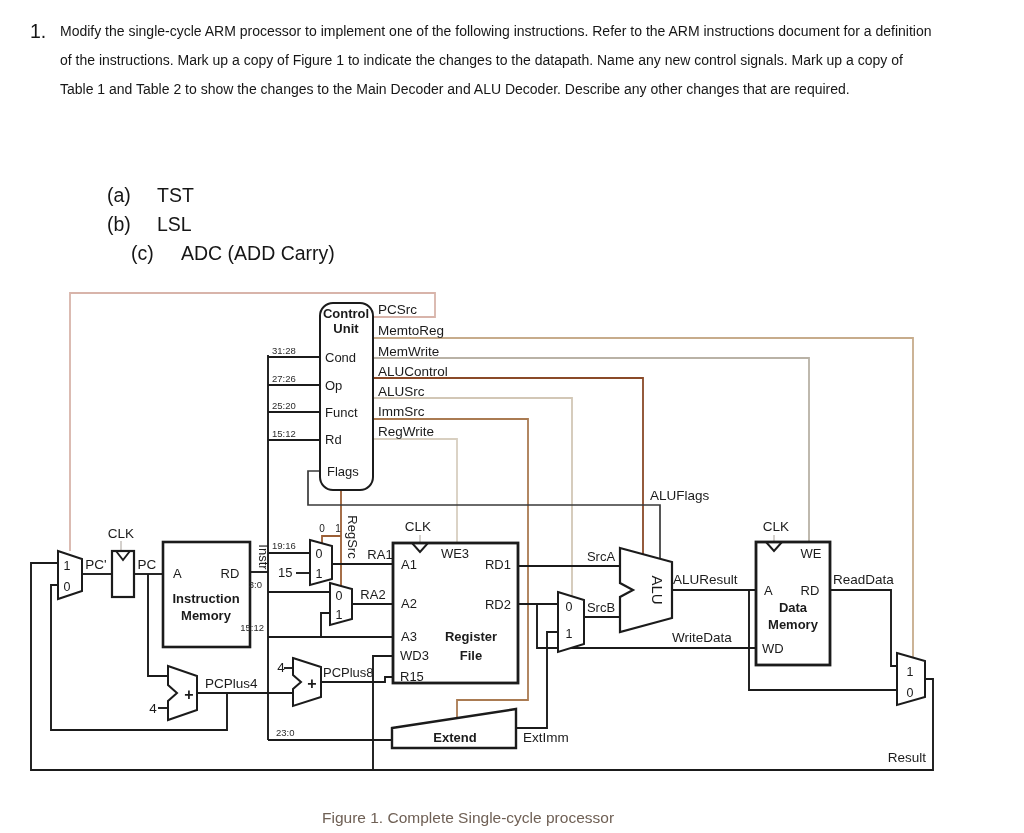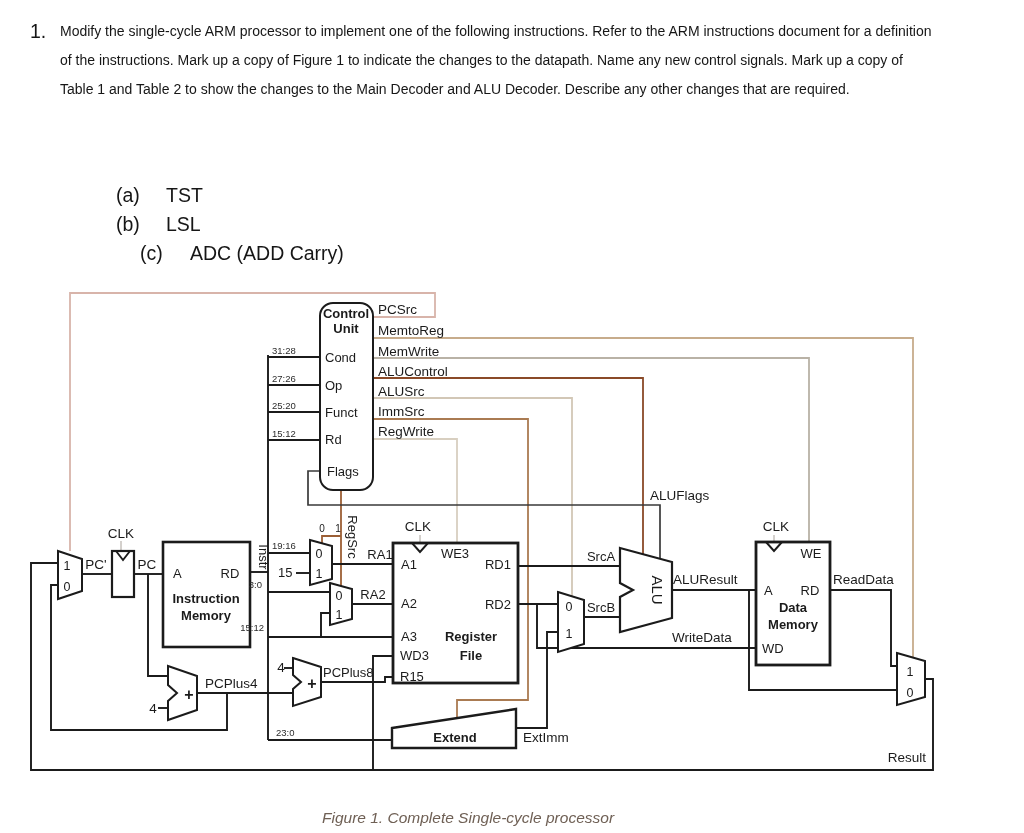--- a/index.html
+++ b/index.html
@@ -1,22 +1,22 @@
 <!DOCTYPE html>
 <html><head>
 <meta charset="utf-8">
 <style>
   html,body{margin:0;padding:0;background:#ffffff;}
   #page{position:relative;width:1024px;height:833px;background:#ffffff;overflow:hidden;
         font-family:"Liberation Sans",sans-serif;color:#161616;}
   #problem-number{position:absolute;left:30px;top:17px;font-size:19.5px;line-height:29px;}
   #problem-text{position:absolute;left:60px;top:17px;width:876px;font-size:14px;line-height:29px;}
-  .option-row{position:absolute;left:116px;font-size:19.5px;}
+  .option-row{position:absolute;left:107px;font-size:19.5px;}
   .option-label{display:inline-block;width:50px;}
-  #fig-caption{position:absolute;left:322px;top:809px;font-size:15.5px;font-style:italic;color:#6f6055;}
+  #fig-caption{position:absolute;left:322px;top:809px;font-size:15.5px;color:#6f6055;}
   svg{position:absolute;left:0;top:0;}
   svg text{font-family:"Liberation Sans",sans-serif;fill:#1b1b1b;}
   .blk{fill:#ffffff;stroke:#1b1b1b;}
   .wire{fill:none;stroke:#1b1b1b;stroke-width:1.9;}
   .wire-dk{fill:none;stroke:#3a3a3a;stroke-width:1.7;}
   .ctlwire{fill:none;stroke-width:1.8;}
   .tick{stroke:#a9a29a;stroke-width:1;}
   .lbl{font-size:13.5px;}
   .lbl-s{font-size:13px;}
   .bits{font-size:9.5px;fill:#2c2c2c;}

